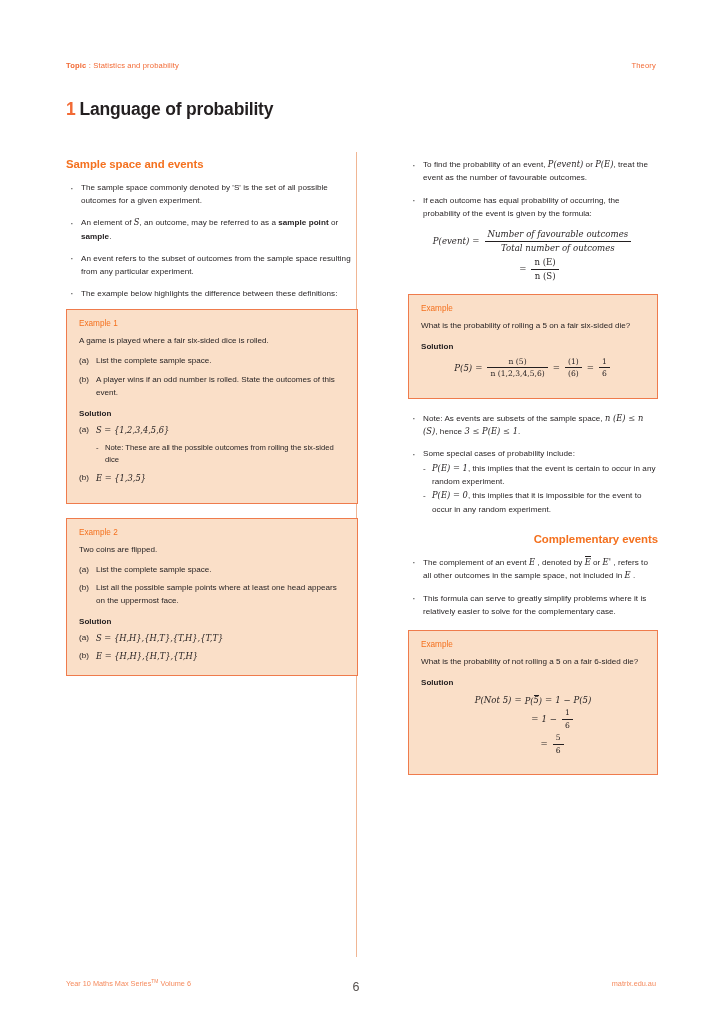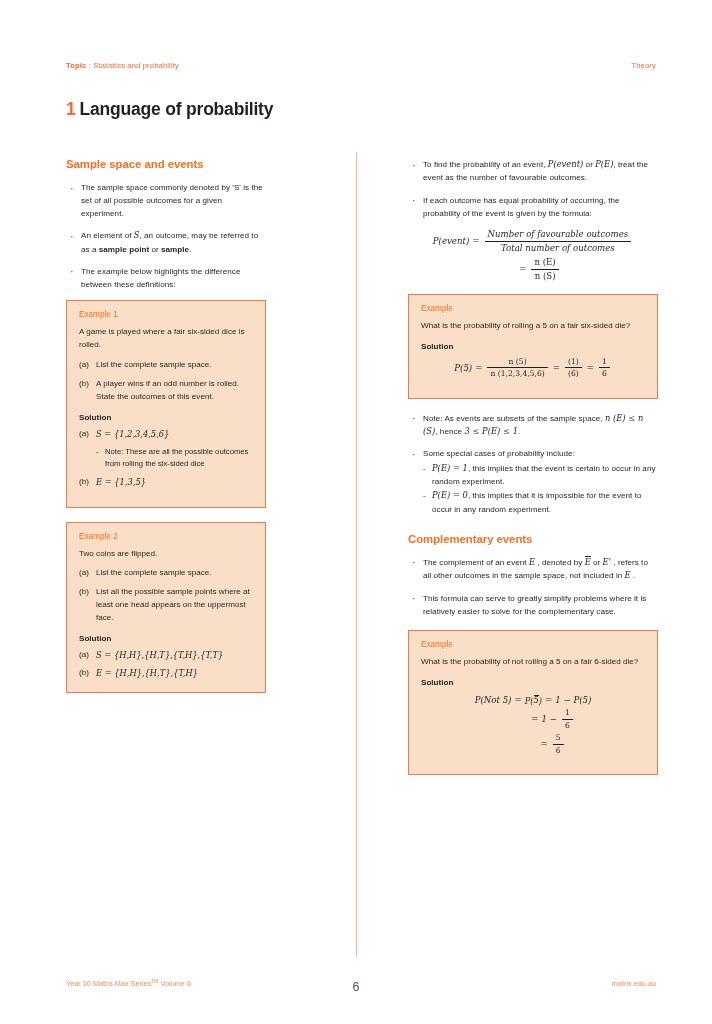--- a/index.html
+++ b/index.html
@@ -45,42 +45,42 @@
     letter-spacing: -.2px;
     color: #231f20;
     white-space: nowrap;
   }
   .page-title .num { color: #f26a35; margin-right: 4px; }
 
   
   .col {
     position: absolute;
     top: 158px;
-    width: 200px;
+    width: 292px;
   }
   .col-left  { left: 66px; }
   .col-right { left: 408px; width: 250px; }
 
   .divider {
     position: absolute;
     left: 356px;
     top: 152px;
     width: 1.1px;
     height: 805px;
     background: #f0b694;
   }
 
   h2.sec {
     font-size: 11.4px;
     font-weight: 700;
     color: #f4711f;
     margin: 0 0 11px 0;
     letter-spacing: -.05px;
   }
-  h2.sec.spaced { margin-top: 17px; }
+  h2.sec.spaced { margin-top: 17px; text-align: right; }
 
   ul.bul {
     list-style: none;
     margin: 0;
     padding: 0;
   }
   ul.bul > li {
     position: relative;
     padding-left: 15px;
     font-size: 8.1px;
@@ -265,20 +265,21 @@
 
   <div class="divider"></div>
 
   <div class="col col-left">
 
     <h2 class="sec">Sample space and events</h2>
 
     <ul class="bul">
       <li>The sample space commonly denoted by 'S' is the set of all possible outcomes for a given experiment.</li>
       <li><span>An element of </span><span class="mth">S</span><span>, an outcome, may be referred to as a </span><b>sample point</b><span> or </span><b>sample</b><span>.</span></li>
+      <li>An event refers to the subset of outcomes from the sample space resulting from any particular experiment.</li>
       <li>The example below highlights the difference between these definitions:</li>
     </ul>
 
     <div class="exbox">
       <div class="ex-title">Example 1</div>
       <p>A game is played where a fair six-sided dice is rolled.</p>
       <ol class="parts">
         <li><span class="lbl">(a)</span><span>List the complete sample space.</span></li>
         <li><span class="lbl">(b)</span><span>A player wins if an odd number is rolled. State the outcomes of this event.</span></li>
       </ol>

